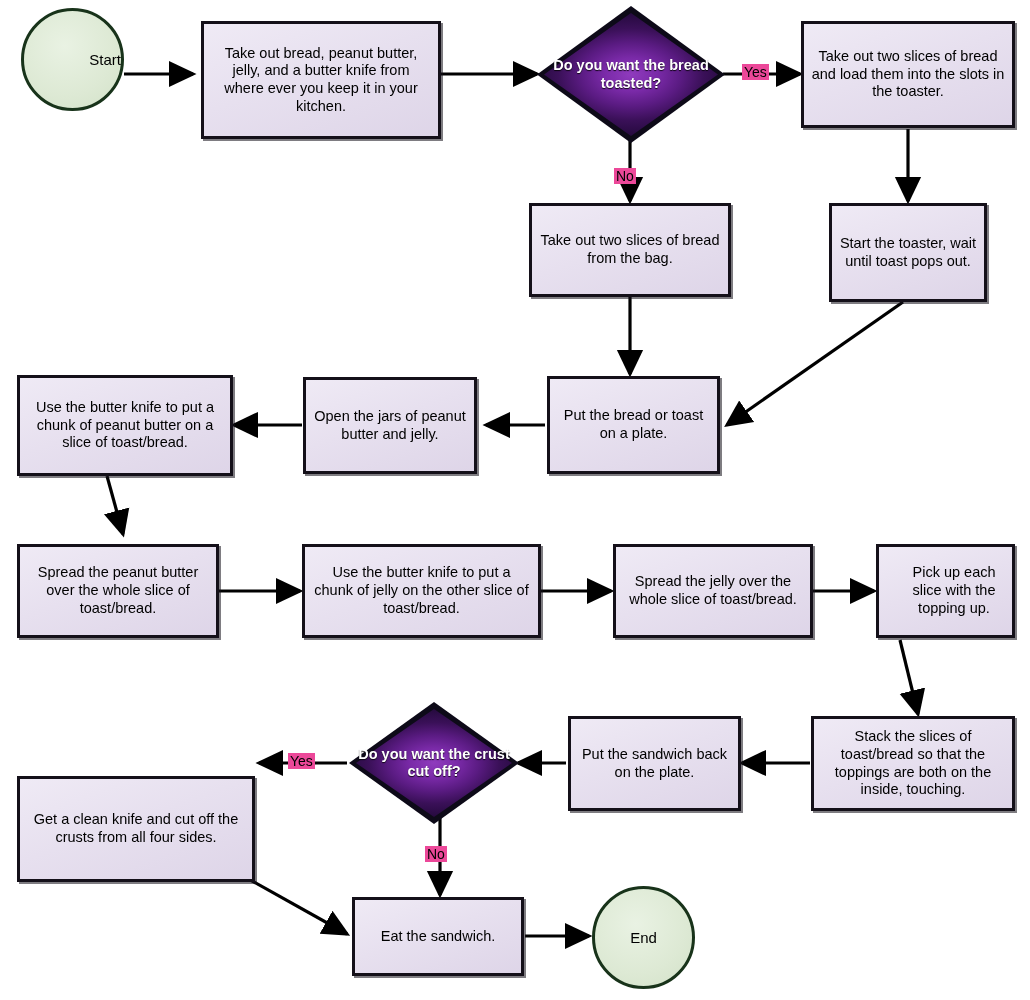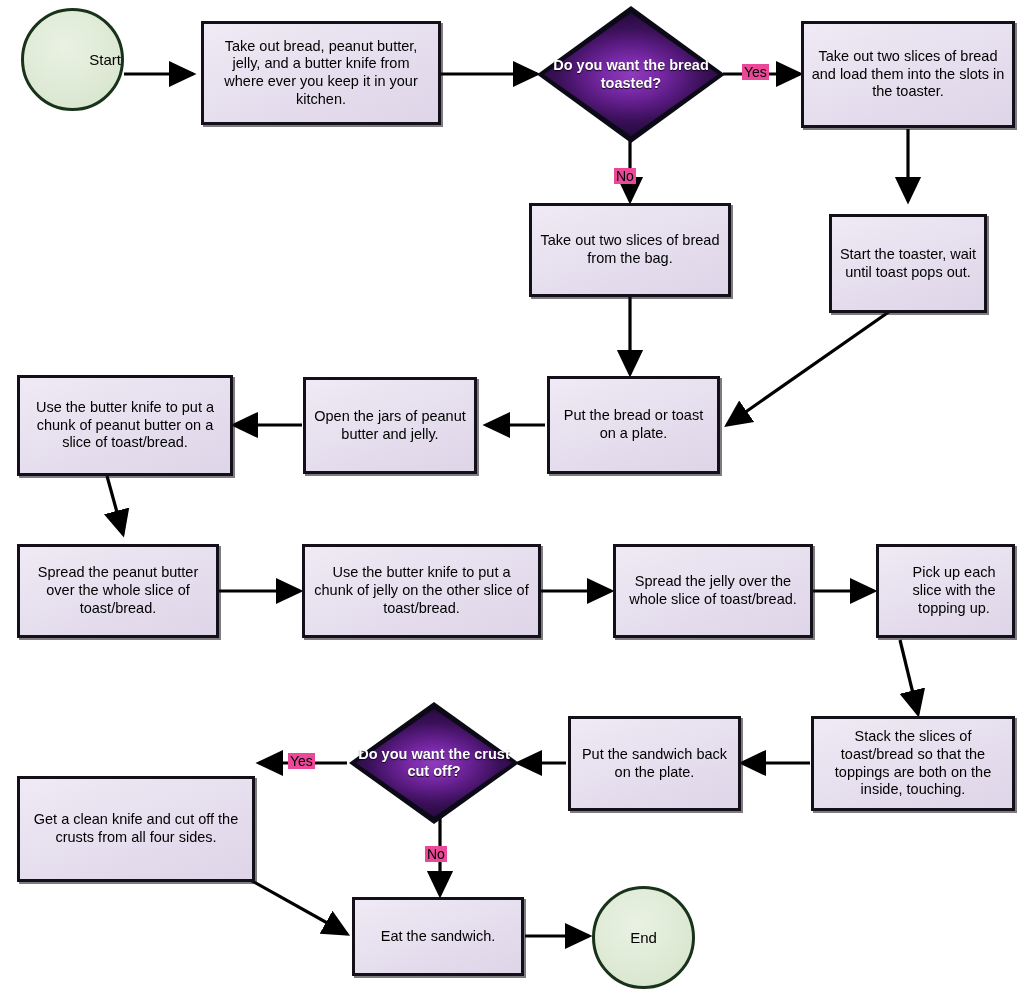--- a/index.html
+++ b/index.html
@@ -144,39 +144,39 @@
       <path d="M136,816 L347,934"></path>
 
       <path d="M525,936 L589,936"></path>
     </g>
   </svg>
 
   <div class="node terminator" style="left:21px; top:8px; width:103px; height:103px;justify-content:flex-end;">
     <span>Start</span>
   </div>
 
-  <div class="node process" style="left:201px; top:21px; width:240px; height:104px;">
+  <div class="node process" style="left:201px; top:21px; width:240px; height:118px;">
     <span>Take out bread, peanut butter, jelly, and a butter knife from where ever you keep it in your kitchen.</span>
   </div>
 
   <div class="node decision" style="left:537px; top:6px; width:188px; height:137px;">
     <span class="dia-shape"></span>
     <span class="dia-inner"></span>
     <span class="dia-label">Do you want the bread toasted?</span>
   </div>
 
   <div class="node process" style="left:801px; top:21px; width:214px; height:107px;">
     <span>Take out two slices of bread and load them into the slots in the toaster.</span>
   </div>
 
   <div class="node process" style="left:529px; top:203px; width:202px; height:94px;">
     <span>Take out two slices of bread from the bag.</span>
   </div>
 
-  <div class="node process" style="left:829px; top:214px; width:158px; height:99px;">
+  <div class="node process" style="left:829px; top:203px; width:158px; height:99px;">
     <span>Start the toaster, wait until toast pops out.</span>
   </div>
 
   <div class="node process" style="left:17px; top:375px; width:216px; height:101px;justify-content:flex-end;">
     <span>Use the butter knife to put a chunk of peanut butter on a slice of toast/bread.</span>
   </div>
 
   <div class="node process" style="left:303px; top:377px; width:174px; height:97px;">
     <span>Open the jars of peanut butter and jelly.</span>
   </div>

